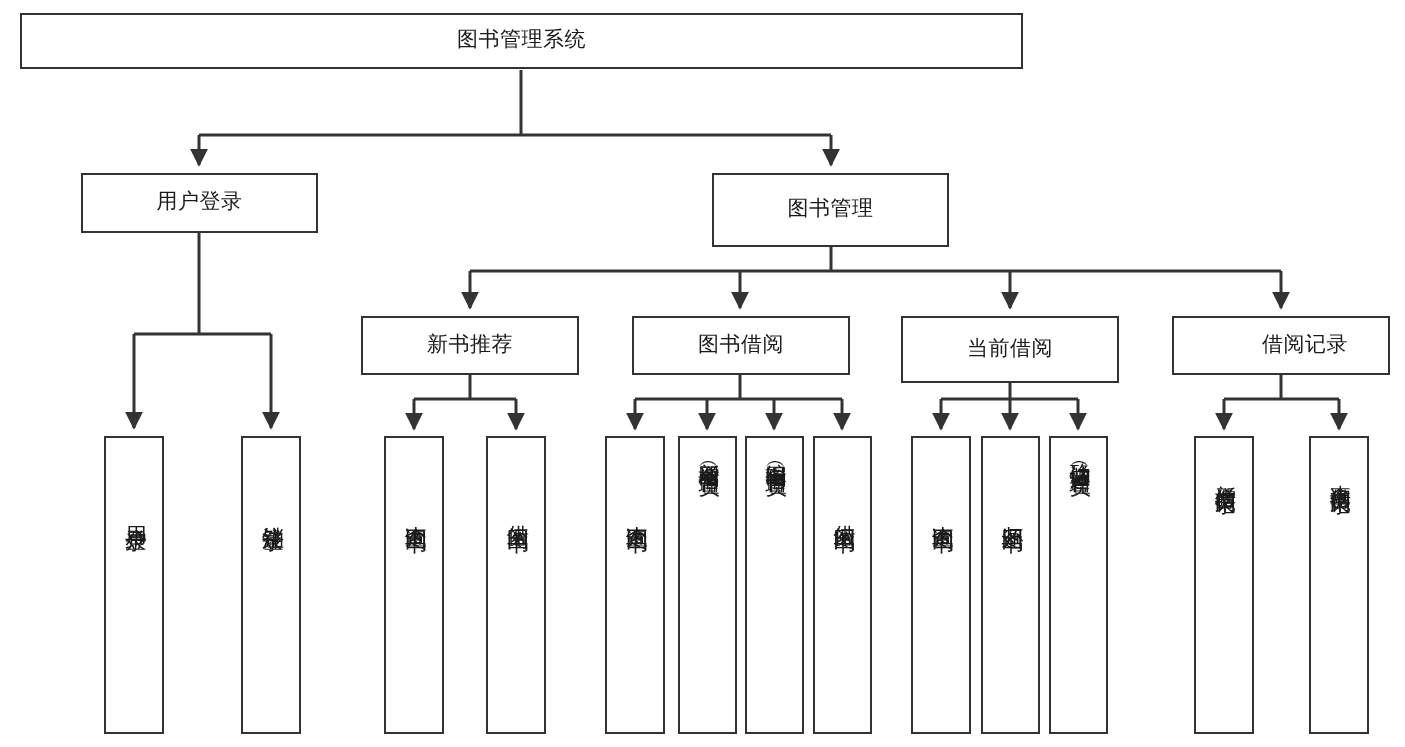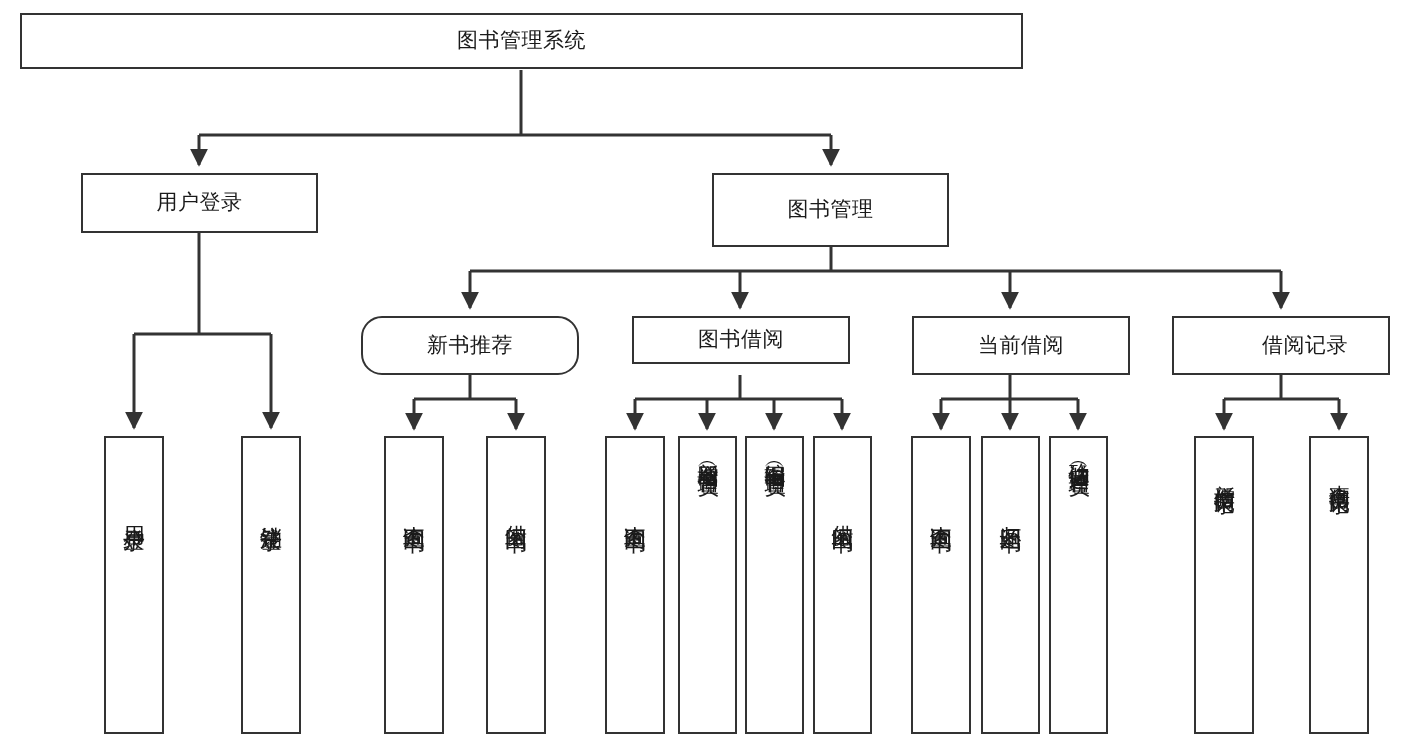--- a/index.html
+++ b/index.html
@@ -33,20 +33,21 @@
     display: flex;
     align-items: center;
     justify-content: center;
     color: #1a1a1a;
   }
   .node .label {
     display: block;
     text-align: right;
     line-height: 1.12;
     letter-spacing: 0.5px;
+    font-family: Liberation Mono, monospace;
   }
   
   .node.h .label {
     font-size: 21px;
     white-space: nowrap;
   }
   
   .node.v {
     align-items: flex-start;
     padding-top: 4px;
@@ -131,27 +132,27 @@
     <span class="label">图书管理系统</span>
   </div>
 
   <div class="node h" style="left:81px; top:173px; width:237px; height:60px;">
     <span class="label">用户登录</span>
   </div>
   <div class="node h" style="left:712px; top:173px; width:237px; height:74px;">
     <span class="label">图书管理</span>
   </div>
 
-  <div class="node h" style="left:361px; top:316px; width:218px; height:59px;border-radius:21px;">
+  <div class="node h" style="left:361px; top:316px; width:218px; height:59px;">
     <span class="label">新书推荐</span>
   </div>
-  <div class="node h" style="left:632px; top:316px; width:218px; height:48px;">
+  <div class="node h" style="left:632px; top:316px; width:218px; height:59px;">
     <span class="label">图书借阅</span>
   </div>
-  <div class="node h" style="left:901px; top:316px; width:218px; height:59px;margin-left:11px;">
+  <div class="node h" style="left:901px; top:316px; width:218px; height:67px;">
     <span class="label">当前借阅</span>
   </div>
   <div class="node h" style="left:1172px; top:316px; width:218px; height:59px;padding-left:48px;">
     <span class="label">借阅记录</span>
   </div>
 
   <div class="node v" style="left:104px; top:436px; width:60px; height:298px; padding-top:70px;">
     <span class="label">用户登录</span>
   </div>
   <div class="node v" style="left:241px; top:436px; width:60px; height:298px; padding-top:70px;">

